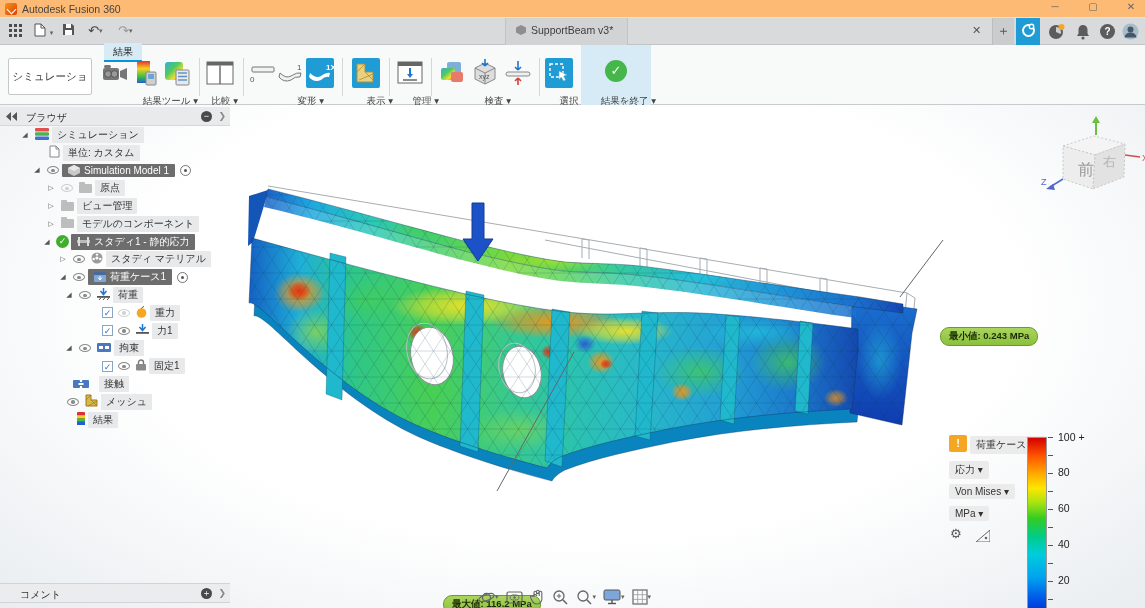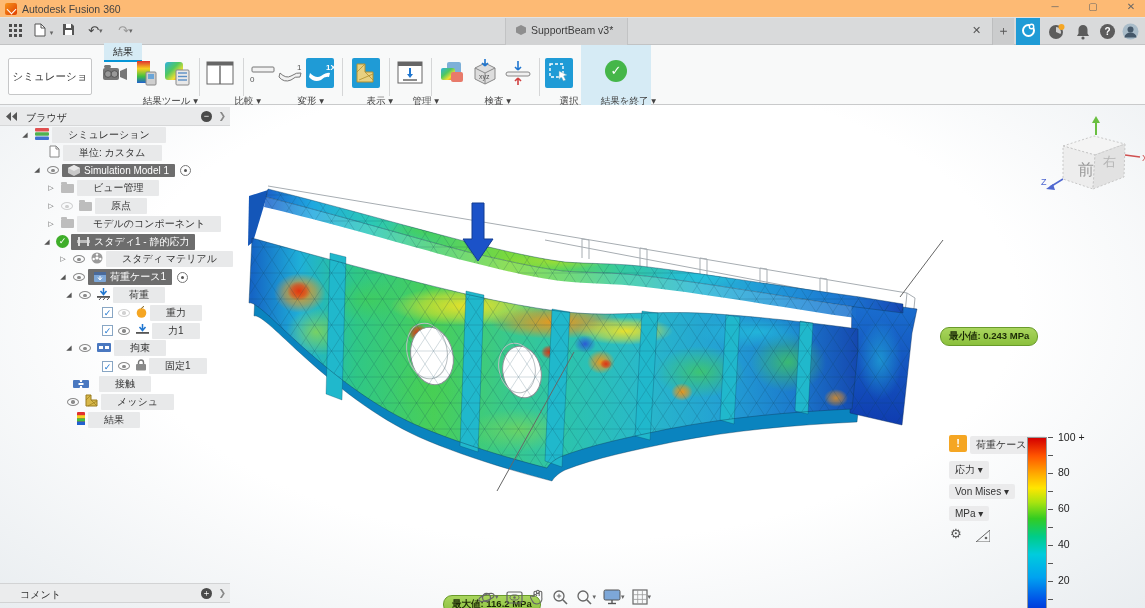--- a/index.html
+++ b/index.html
@@ -48,21 +48,21 @@
     background:radial-gradient(ellipse at 50% 40%, #ffffff 55%, #e9edf0 100%); }
   
   #browser { position:absolute; left:0; top:2px; width:230px; }
   #browser-header { height:19px; background:rgba(232,233,234,.95); border-bottom:1px solid #d6d7d8;
     font-size:10px; color:#333; position:relative; }
   #browser-header .txt{ position:absolute; left:26px; top:4px;}
   .panel-dot { position:absolute; width:11px; height:11px; border-radius:50%; background:#4a4a4a; color:#fff;
     font-size:9px; line-height:10px; text-align:center; }
   .panel-grip { position:absolute; font-size:9px; color:#888; }
   .trow { height:17.8px; display:flex; align-items:center; font-size:10px; color:#333; }
-  .chip { background:rgba(230,231,232,.92); padding:1px 16px; border-radius:1px; white-space:nowrap; }
+  .chip { background:rgba(230,231,232,.92); padding:1px 5px; border-radius:1px; white-space:nowrap; }
   .chip.sel { background:#6d6d6d; color:#fff; display:flex; align-items:center; gap:4px; padding:1px 6px; }
   .exp { width:14px; font-size:7px; color:#555; text-align:center; flex:none;}
   .eye { width:12px; height:8px; border:1px solid #8b8b8b; border-radius:50%; position:relative; margin:0 3px; flex:none;}
   .eye::after { content:""; position:absolute; left:3px; top:1.5px; width:3.5px; height:3.5px; background:#8b8b8b; border-radius:50%; }
   .eye.dim { opacity:.38; }
   .cbx { width:11px; height:11px; background:#fff; border:1px solid #88a6c4; margin:0 2px; color:#1f76d0;
     font-size:9px; line-height:10px; text-align:center; flex:none;}
   .folder { width:13px; height:9px; background:#bdbdbd; border-radius:1px; position:relative; margin:0 3px; flex:none;}
   .folder::before { content:""; position:absolute; left:0; top:-2px; width:6px; height:2px; background:#bdbdbd; border-radius:1px 1px 0 0; }
   .ti { flex:none; margin:0 3px; }
@@ -209,21 +209,21 @@
 
     <div class="rsep" style="left:199px;"></div>
     
     <span class="ric" style="left:206px;">
       <svg width="28" height="26">
           <rect x="1" y="2" width="26" height="22" fill="#fff" stroke="#666"></rect>
           <rect x="1" y="2" width="26" height="3.5" fill="#666"></rect>
           <line x1="14" y1="5.5" x2="14" y2="24" stroke="#666" stroke-width="1.4"></line>
         </svg>
     </span>
-    <div class="rgroup-label" style="left:203px; width:58px;">比較 ▾</div>
+    <div class="rgroup-label" style="left:180px; width:58px;">比較 ▾</div>
 
     <div class="rsep" style="left:243px;"></div>
     
     <span class="ric" style="left:248px;">
       <svg width="28" height="24">
           <rect x="4" y="6" width="22" height="5" rx="1" fill="#f2f2f2" stroke="#777"></rect>
           <text x="2" y="21" font-size="8" fill="#555">0</text>
         </svg>
     </span>
     <span class="ric" style="left:277px;">
@@ -541,28 +541,28 @@
             <svg width="12" height="11">
               <polygon points="6,0 12,3 12,8 6,11 0,8 0,3" fill="#c9c9c9"></polygon>
               <polygon points="6,0 12,3 6,6 0,3" fill="#e8e8e8"></polygon>
             </svg>
             <span>Simulation Model 1</span>
           </span>
         <span class="radio"></span>
       </div>
       <div class="trow" style="padding-left:44px;">
         <span class="exp">▷</span>
-        <span class="folder"></span>
-        <span class="chip">ビュー管理</span>
-      </div>
-      <div class="trow" style="padding-left:44px;">
-        <span class="exp">▷</span>
         <span class="eye dim"></span>
         <span class="folder"></span>
         <span class="chip">原点</span>
+      </div>
+      <div class="trow" style="padding-left:44px;">
+        <span class="exp">▷</span>
+        <span class="folder"></span>
+        <span class="chip">ビュー管理</span>
       </div>
       <div class="trow" style="padding-left:44px;">
         <span class="exp">▷</span>
         <span class="folder"></span>
         <span class="chip">モデルのコンポーネント</span>
       </div>
       <div class="trow" style="padding-left:40px;">
         <span class="exp">◢</span>
         <span class="gchk-s">✓</span>
         <span class="chip sel">

